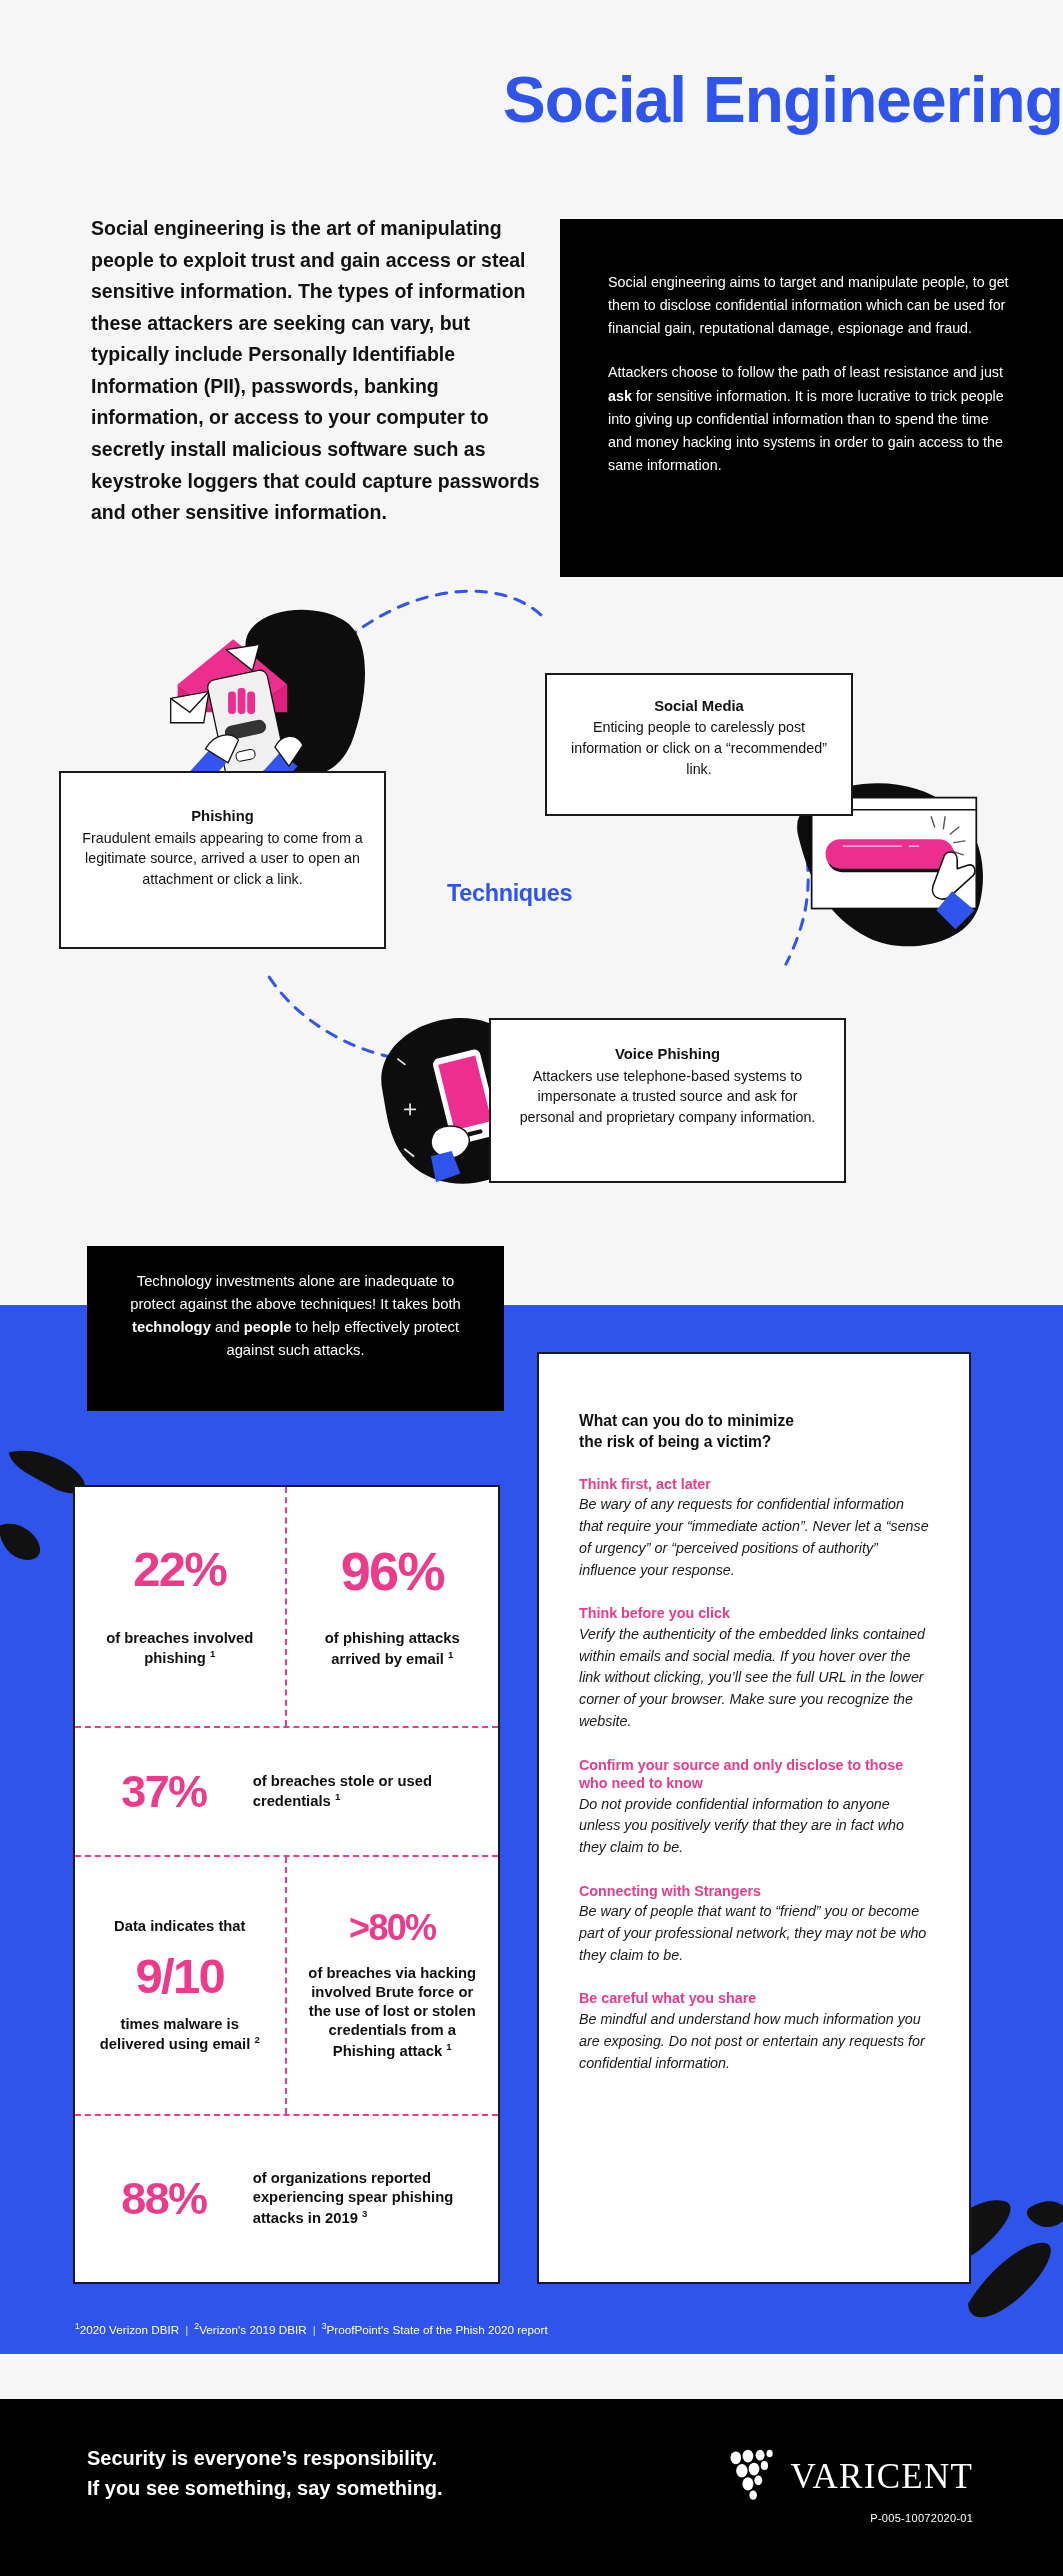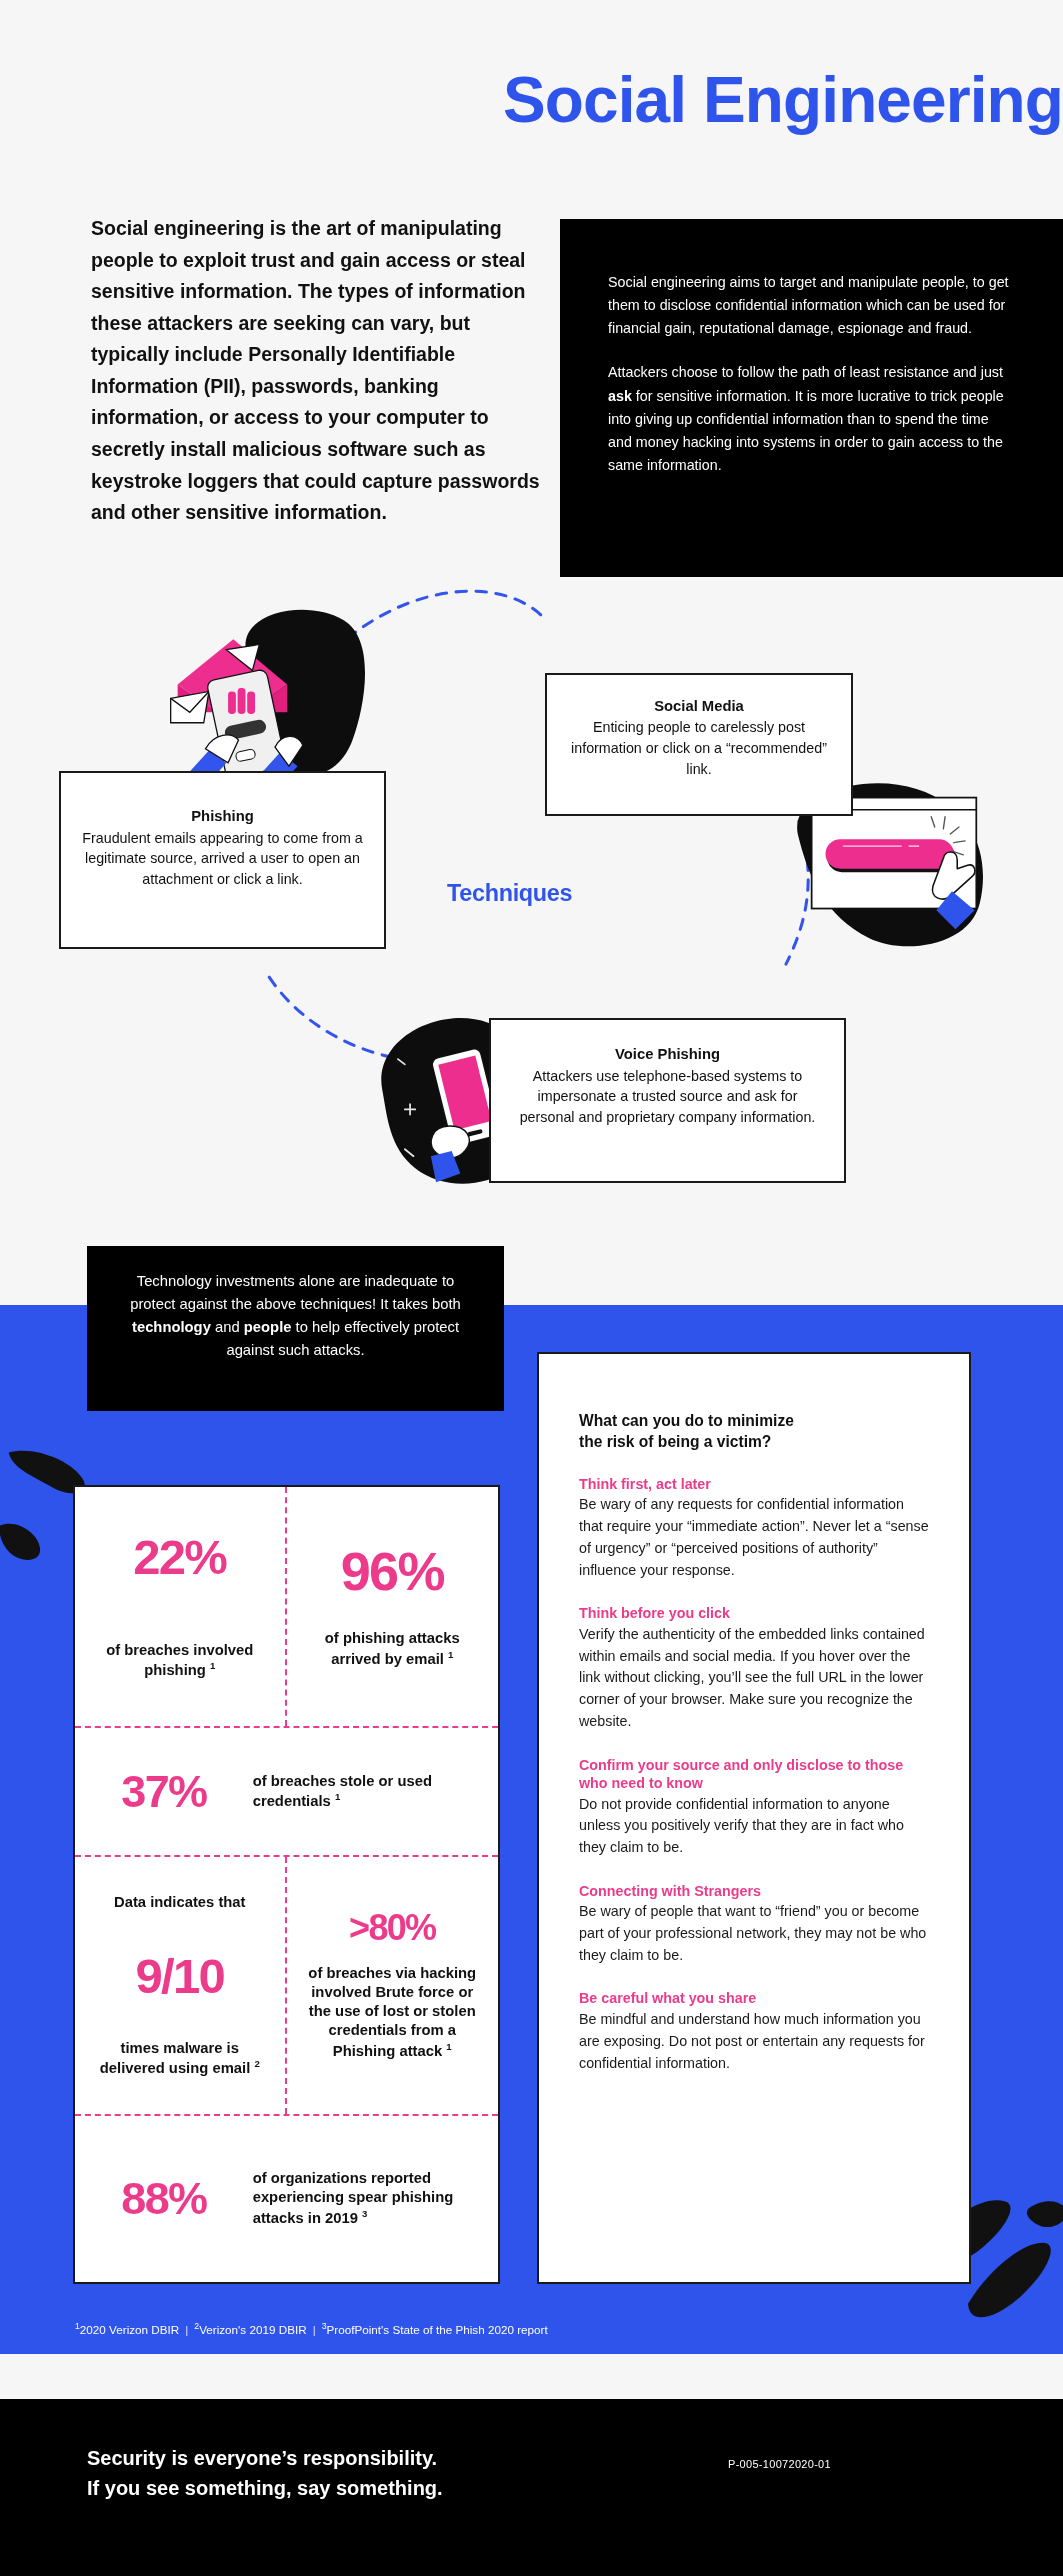--- a/index.html
+++ b/index.html
@@ -125,21 +125,21 @@
   .stats {
     position: absolute;
     left: 73px; top: 1485px;
     width: 427px;
     height: 799px;
     background: #ffffff;
     border: 2.6px solid #1a1a1a;
   }
   .stat-row { position: relative; display: flex; }
   .dashed-h { border-bottom: 2.2px dashed #ec3b8b; }
-  .dashed-v { border-right: 2.2px dashed #ec3b8b; gap: 24px; }
+  .dashed-v { border-right: 2.2px dashed #ec3b8b; }
   .cell { padding: 15.6px 14px; display: flex; flex-direction: column; justify-content: center; }
   .big {
     color: #ec3b8b;
     font-weight: 800;
     letter-spacing: -1.7px;
     line-height: 1;
   }
   .cap {
     color: #111;
     font-weight: 700;
@@ -170,20 +170,21 @@
     font-weight: 700;
     font-size: 14.3px;
     line-height: 1.3;
   }
   .tip-b {
     color: #1a1a1a;
     font-size: 14.3px;
     line-height: 1.53;
     font-weight: 400;
     margin-top: 0.9px;
+    font-style: italic;
   }
   .tip + .tip { margin-top: 22.6px; }
 
   
   .footnotes {
     position: absolute;
     left: 75px; top: 2321px;
     font-size: 11.7px;
     color: #ffffff;
     font-weight: 400;
@@ -424,18 +425,35 @@
   <div class="footnotes">
     <span class="fn-sup">1</span><span>2020 Verizon DBIR</span><span class="sep">|</span><span class="fn-sup">2</span><span>Verizon's 2019 DBIR</span><span class="sep">|</span><span class="fn-sup">3</span><span>ProofPoint's State of the Phish 2020 report</span>
   </div>
 
   <div class="footer">
     <div class="footer-tag">
       <div>Security is everyone’s responsibility.</div>
       <div>If you see something, say something.</div>
     </div>
     <div class="logo-wrap">
+      <div class="logo-row">
+        <svg width="52" height="54" viewBox="0 0 60 62">
+          <g fill="#ffffff">
+            <ellipse cx="9" cy="10" rx="6.2" ry="7.4"></ellipse>
+            <ellipse cx="23" cy="8" rx="6.2" ry="7.4"></ellipse>
+            <ellipse cx="37" cy="7" rx="5.2" ry="6.2"></ellipse>
+            <ellipse cx="48" cy="5" rx="3.6" ry="4.4"></ellipse>
+            <ellipse cx="16" cy="25" rx="6.6" ry="7.8"></ellipse>
+            <ellipse cx="30" cy="23" rx="6.2" ry="7.4"></ellipse>
+            <ellipse cx="42" cy="19" rx="4.2" ry="5.2"></ellipse>
+            <ellipse cx="23" cy="40" rx="6.4" ry="7.6"></ellipse>
+            <ellipse cx="35" cy="36" rx="4.6" ry="5.6"></ellipse>
+            <ellipse cx="29" cy="53" rx="4.4" ry="5.4"></ellipse>
+          </g>
+        </svg>
+        <div class="logo-word">VARICENT</div>
+      </div>
       <div class="logo-code">P-005-10072020-01</div>
     </div>
   </div>
 
 </div>
 
 
 </body></html>

